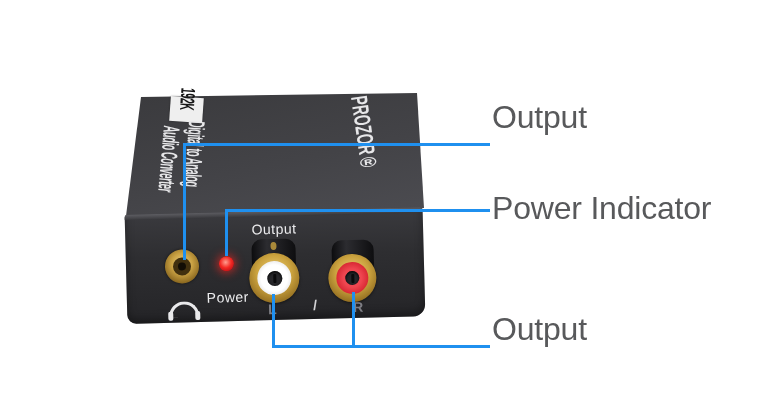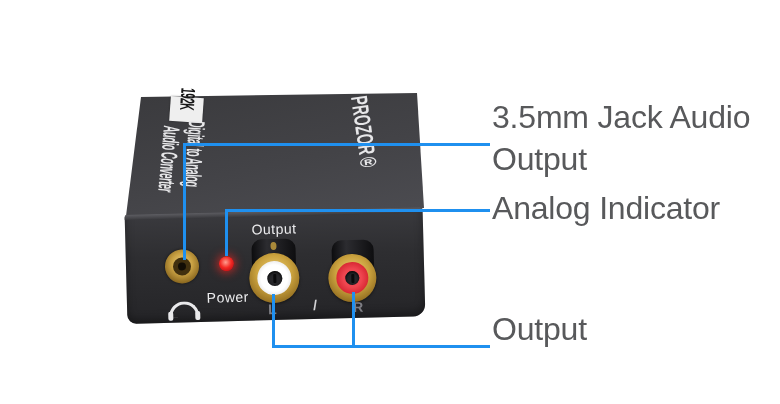--- a/index.html
+++ b/index.html
@@ -142,23 +142,22 @@
 <div class="abs blue" style="left:183px;top:143px;width:307px;height:3px;"></div>
 
 <div class="abs blue" style="left:225px;top:209px;width:3px;height:47px;"></div>
 <div class="abs blue" style="left:225px;top:209px;width:265px;height:3px;"></div>
 
 <div class="abs blue" style="left:272px;top:294px;width:3px;height:54px;"></div>
 <div class="abs blue" style="left:352px;top:292px;width:3px;height:56px;"></div>
 <div class="abs blue" style="left:272px;top:345px;width:218px;height:3px;"></div>
 
 <div class="abs callout-label" style="left:492px;top:96px;">
-  <div>3.5mm Jack Audio</div>
   <div>Output</div>
 </div>
 
 <div class="abs callout-label" style="left:492px;top:187px;">
-  <div>Analog Indicator</div>
+  <div>Power Indicator</div>
 </div>
 
 <div class="abs callout-label" style="left:492px;top:308px;">
   <div>Output</div>
 </div>
 
 </body></html>

